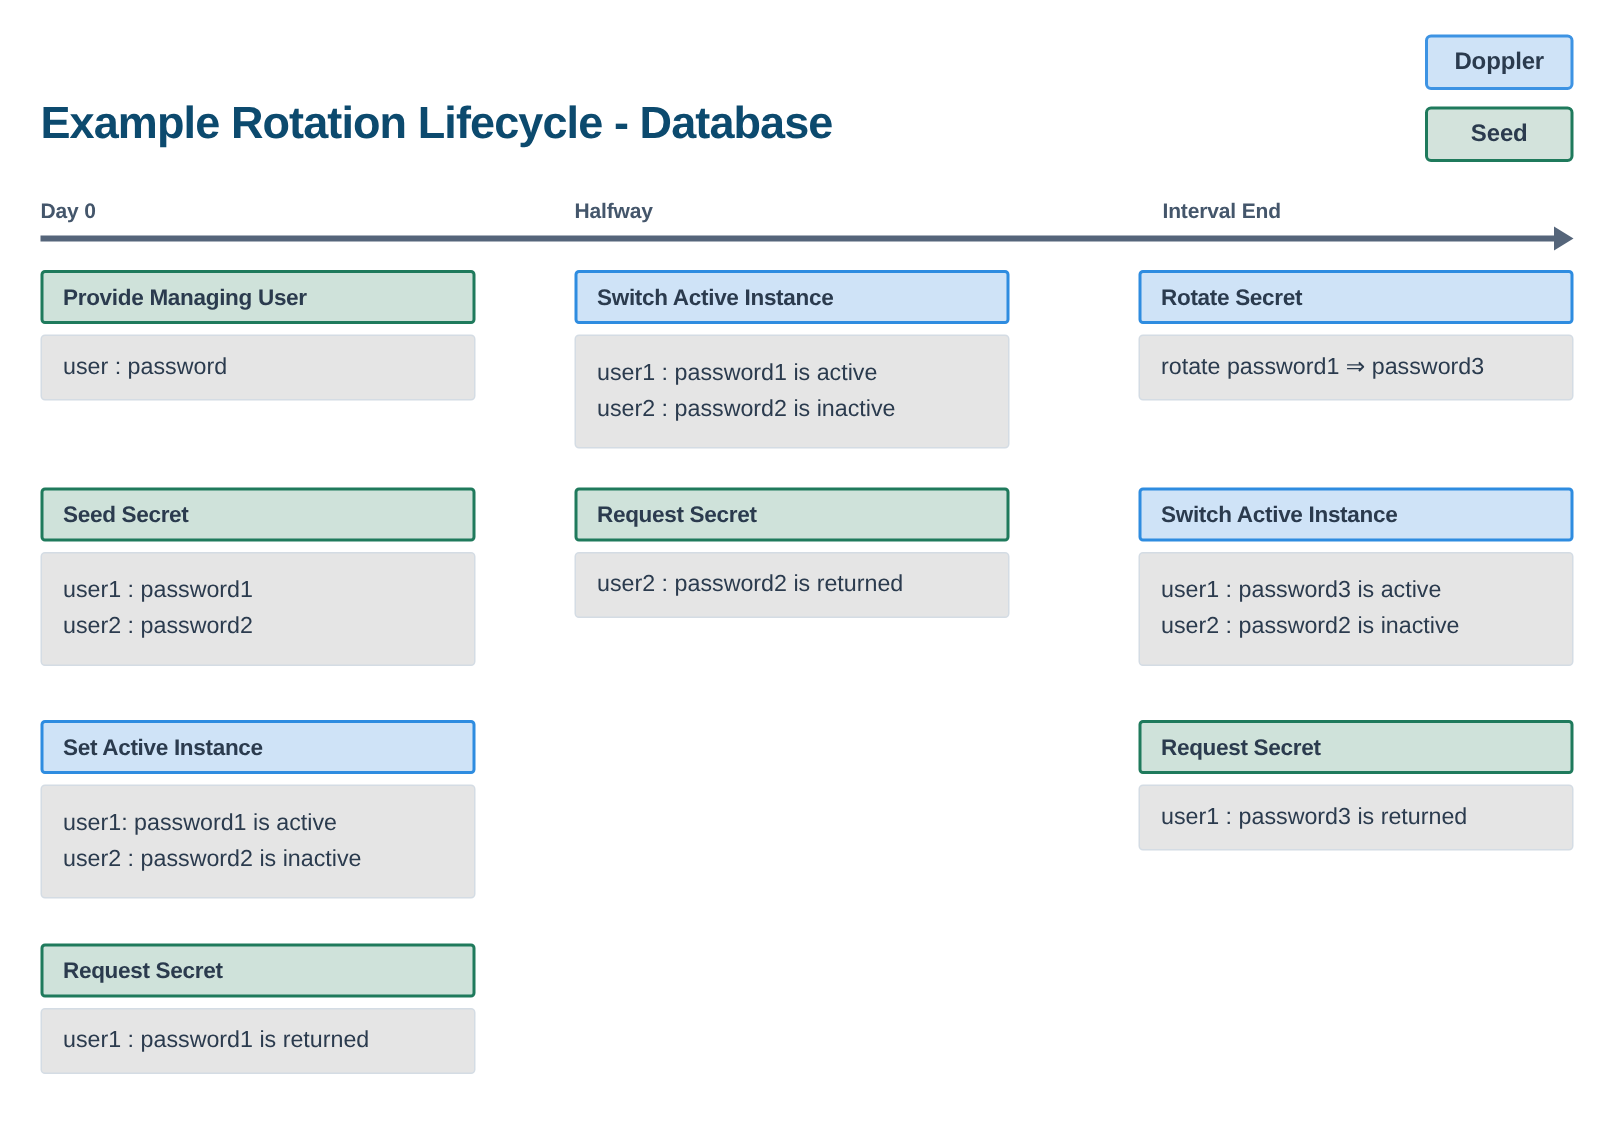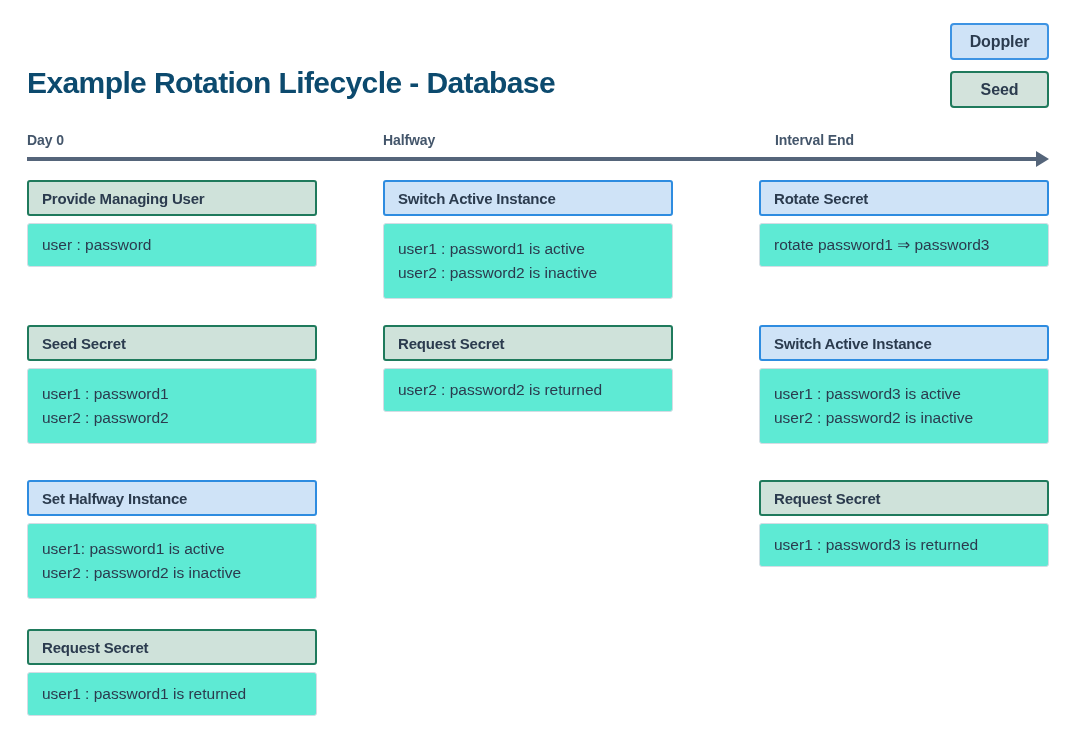--- a/index.html
+++ b/index.html
@@ -132,21 +132,21 @@
     border: 2px solid #1f7a5c;
   }
   .card-header.blue {
     background: #cfe3f7;
     border: 2px solid #2e8ce0;
   }
   .card-body {
     box-sizing: border-box;
     width: 100%;
     margin-top: 7px;
-    background: #5eead4;
+    background: #e5e5e5;
     border: 1px solid #d4dce4;
     border-radius: 3px;
     padding: 13px 14px;
     display: flex;
     flex-direction: column;
     justify-content: center;
   }
   .card-body .line {
     font-size: 15.5px;
     color: #2b3b4e;
@@ -184,21 +184,21 @@
         </div>
       </div>
       <div class="card" style="top: 145px;">
         <div class="card-header green">Seed Secret</div>
         <div class="card-body two-line">
           <div class="line">user1 : password1</div>
           <div class="line">user2 : password2</div>
         </div>
       </div>
       <div class="card" style="top: 300px;">
-        <div class="card-header blue">Set Halfway Instance</div>
+        <div class="card-header blue">Set Active Instance</div>
         <div class="card-body two-line">
           <div class="line">user1: password1 is active</div>
           <div class="line">user2 : password2 is inactive</div>
         </div>
       </div>
       <div class="card" style="top: 449px;">
         <div class="card-header green">Request Secret</div>
         <div class="card-body one-line">
           <div class="line">user1 : password1 is returned</div>
         </div>

